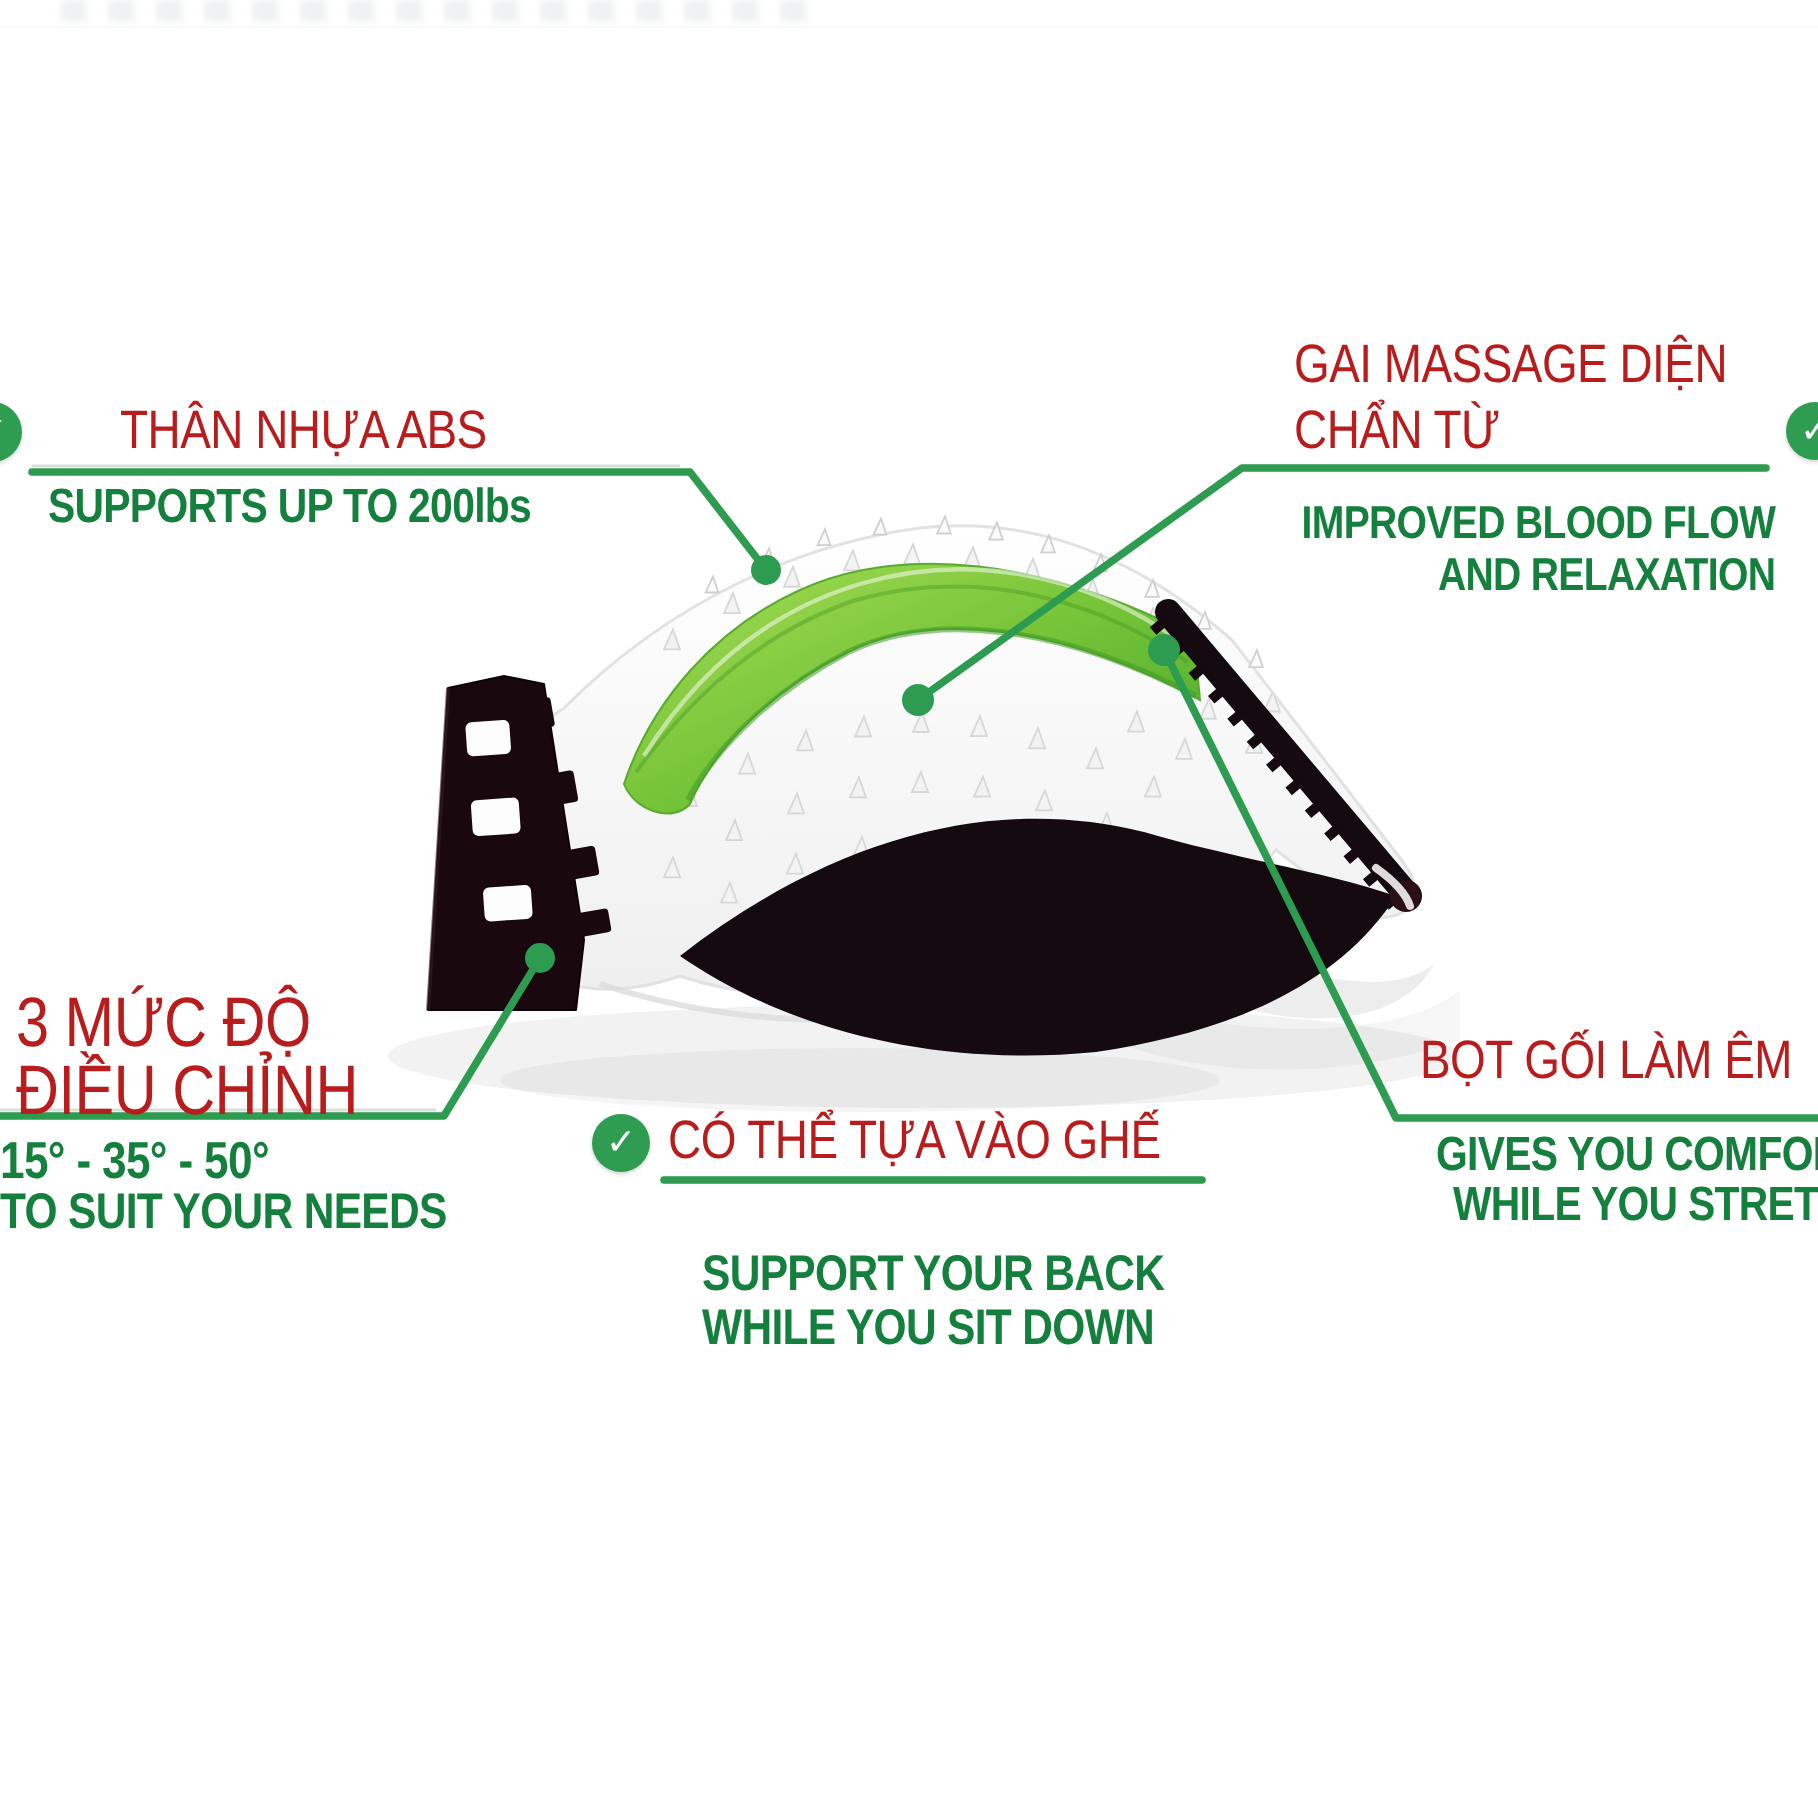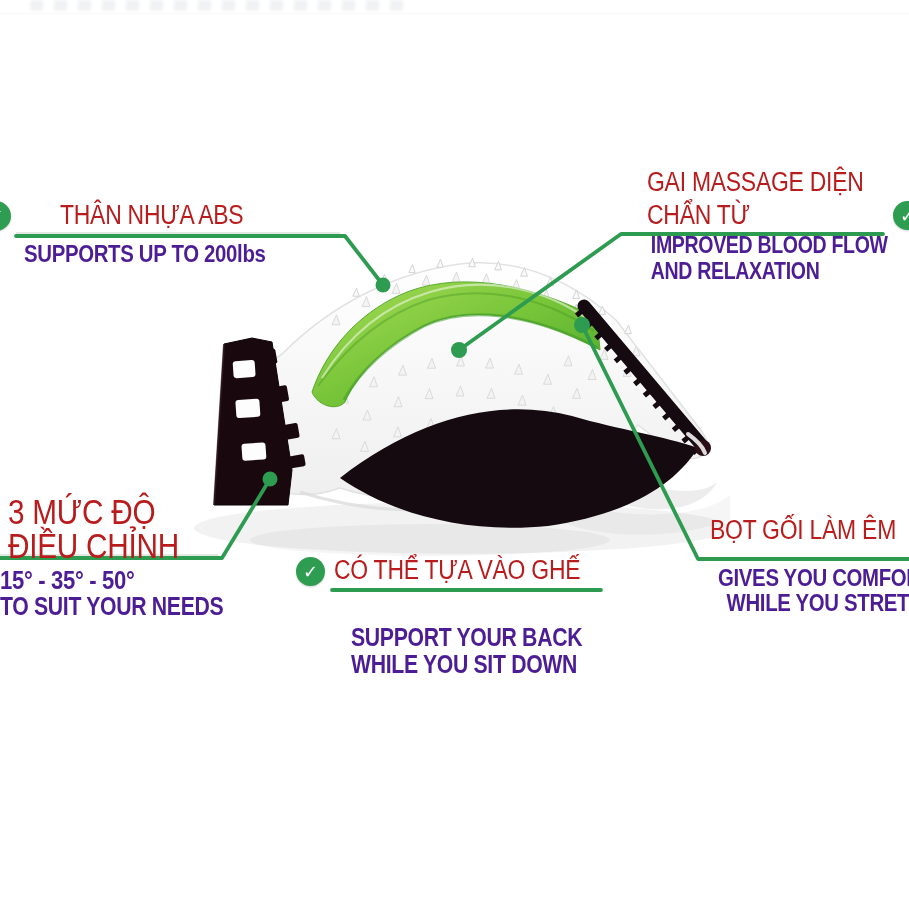--- a/index.html
+++ b/index.html
@@ -5,21 +5,21 @@
   html,body{margin:0;padding:0;}
   body{
     width:909px;height:909px;position:relative;overflow:hidden;
     background:#ffffff;
     font-family:"Liberation Sans","DejaVu Sans",sans-serif;
   }
   .abs{position:absolute;}
   .squeeze{transform:scaleX(.85);transform-origin:left top;white-space:nowrap;}
   .squeeze-r{transform:scaleX(.85);transform-origin:right top;white-space:nowrap;}
   .t-green{color:#b91c1c;font-weight:normal;letter-spacing:-.3px;}
-  .t-dark{color:#4c1d95;font-weight:bold;letter-spacing:-.4px;}
+  .t-dark{color:#15803d;font-weight:bold;letter-spacing:-.4px;}
   .check{
     position:absolute;border-radius:50%;background:#2f9d51;color:#ffffff;
     display:flex;align-items:center;justify-content:center;
     font-weight:bold;box-shadow:0 1px 2px rgba(0,0,0,.18);
   }
   #illustration{position:absolute;left:0;top:0;}
   .nub{fill:#f3f3f3;stroke:#d7d7d7;stroke-width:.9;}
   .nub-edge{fill:#fafafa;stroke:#cfcfcf;stroke-width:.9;}
   .leader{stroke:#2d9b50;stroke-width:3.8;fill:none;stroke-linecap:round;stroke-linejoin:round;}
   .leader-soft{stroke:#d9e0d9;stroke-width:1.6;fill:none;}
@@ -176,21 +176,21 @@
   <div class="squeeze">SUPPORTS UP TO 200lbs</div>
 </div>
 
 <div class="check" style="left:893px;top:201px;width:29px;height:29px;font-size:18px;">✓</div>
 <div class="abs t-green" style="left:647px;top:166px;font-size:27px;line-height:33px;">
   <div class="squeeze">
     <div>GAI MASSAGE DIỆN</div>
     <div>CHẨN TỪ</div>
   </div>
 </div>
-<div class="abs t-dark" style="right:21px;top:232px;font-size:23px;line-height:26px;">
+<div class="abs t-dark" style="right:21px;top:248px;font-size:23px;line-height:26px;text-align:right;">
   <div class="squeeze-r">
     <div>IMPROVED BLOOD FLOW</div>
     <div>AND RELAXATION</div>
   </div>
 </div>
 
 <div class="abs t-green" style="left:8px;top:495px;font-size:35px;line-height:34px;">
   <div class="squeeze">
     <div>3 MỨC ĐỘ</div>
     <div>ĐIỀU CHỈNH</div>

